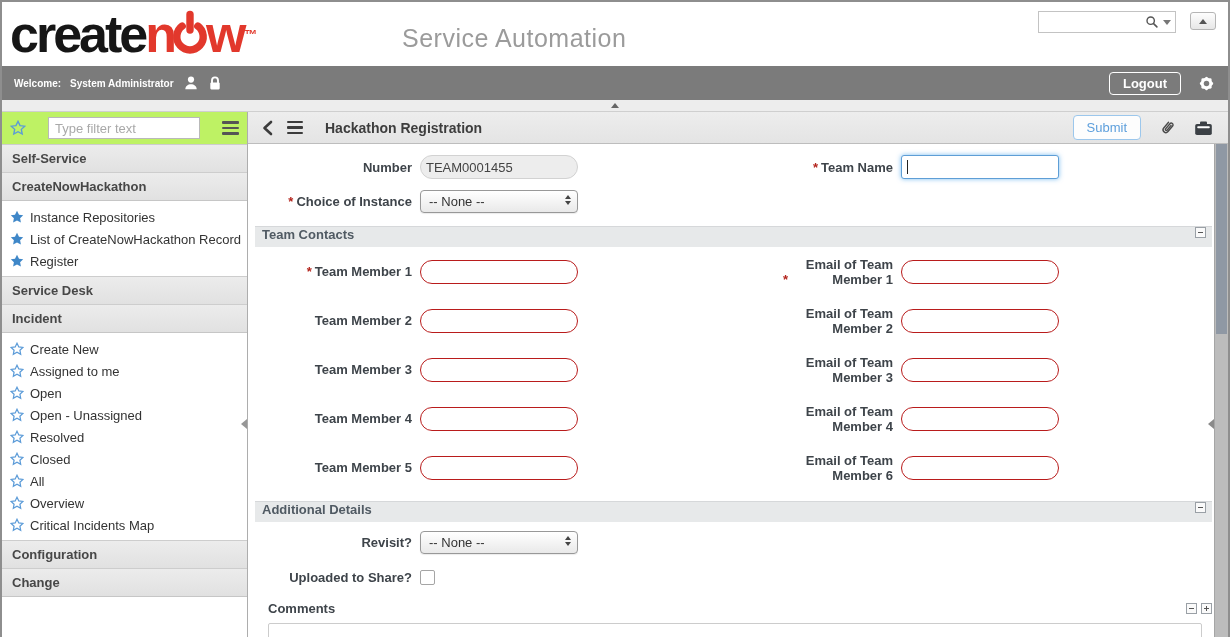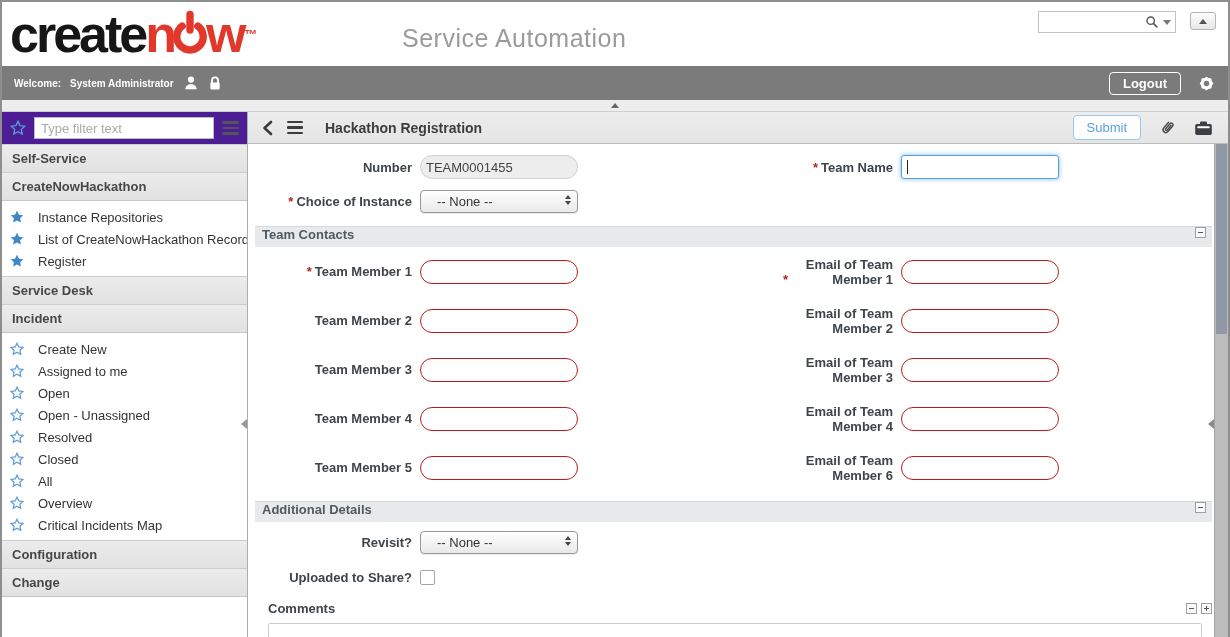--- a/index.html
+++ b/index.html
@@ -32,32 +32,32 @@
       font-size:13px;font-weight:bold;padding:3px 13px;font-family:inherit;cursor:pointer;}
   .gear-wrap{margin-left:16px;display:flex;align-items:center;cursor:pointer;}
 
   
   .collapse-strip{position:absolute;left:0;right:0;top:98px;height:11px;background:#ededed;border-bottom:1px solid #cfcfcf;
       display:flex;align-items:center;justify-content:center;}
 
   
   .sidebar{position:absolute;left:0;top:110px;width:246px;bottom:0;background:#fff;border-right:1px solid #adadad;
       box-sizing:border-box;overflow:hidden;}
-  .sb-filter{height:33px;background:#4c1d95;border-bottom:1px solid #c9c9c9;display:flex;align-items:center;
-      padding:0 8px;gap:8px;box-sizing:border-box;}
+  .sb-filter{height:33px;background:#bef264;border-bottom:1px solid #c9c9c9;display:flex;align-items:center;
+      padding:0 8px;gap:22px;box-sizing:border-box;}
   .filter-input{flex:1;min-width:0;height:22px;border:1px solid #b9b9b9;padding:0 6px;font-size:13px;color:#333;
       font-family:inherit;box-sizing:border-box;}
   .filter-input::placeholder{color:#a9a9a9;}
   .hamburger{display:flex;flex-direction:column;gap:3px;cursor:pointer;}
   .hamburger span{display:block;width:17px;height:2.5px;background:#555;border-radius:1px;}
   .sb-header{height:29px;background:linear-gradient(#ececec,#e1e1e1);border-top:1px solid #cdcdcd;border-bottom:1px solid #c6c6c6;
       margin-top:-1px;display:flex;align-items:center;padding:0 10px;font-size:13px;font-weight:bold;color:#474747;
       box-sizing:border-box;cursor:pointer;}
   .sb-items{padding:5px 0 5px;}
-  .sb-item{display:flex;align-items:center;gap:14px;height:22px;padding:0 8px;font-size:13px;color:#333;cursor:pointer;white-space:nowrap;}
+  .sb-item{display:flex;align-items:center;gap:6px;height:22px;padding:0 8px;font-size:13px;color:#333;cursor:pointer;white-space:nowrap;}
   .sb-item .star{display:flex;align-items:center;}
   .sb-collapse{position:absolute;left:239px;top:417px;width:0;height:0;
       border-top:5px solid transparent;border-bottom:5px solid transparent;border-right:6px solid #979797;cursor:pointer;z-index:3;}
 
   
   .content-header{position:absolute;left:246px;top:110px;right:0;height:32px;background:linear-gradient(#ededed,#e4e4e4);
       border-bottom:1px solid #bdbdbd;display:flex;align-items:center;padding:0 14px;box-sizing:border-box;}
   .back-chevron{display:flex;align-items:center;cursor:pointer;}
   .form-hamburger{display:flex;flex-direction:column;gap:3px;margin-left:14px;cursor:pointer;}
   .form-hamburger span{display:block;width:16px;height:2.5px;background:#3c3c3c;border-radius:1px;}
@@ -73,21 +73,21 @@
   .lbl2{width:323px;padding-right:8px;box-sizing:border-box;text-align:right;font-weight:bold;color:#3e444a;flex:none;}
   .email-lbl{display:inline-block;width:102px;text-align:right;line-height:15px;}
   .req{color:#b3241c;margin-right:3px;font-weight:bold;}
   .inp{width:158px;height:24px;border:1px solid #b91c1c;border-radius:12px;padding:0 5px;font-size:13px;color:#333;
       box-sizing:border-box;font-family:inherit;background:#fff;flex:none;}
   .inp.readonly{background:#ededed;border-color:#d2d2d2;color:#444;}
   .inp-wrap{position:relative;flex:none;}
   .inp.focused{border:1px solid #5e9ed6;outline:none;box-shadow:0 0 5px rgba(82,168,236,.75);border-radius:3px;}
   .caret{position:absolute;left:6px;top:5px;width:1px;height:14px;background:#222;}
   .sel{width:158px;height:23px;border:1px solid #989898;border-radius:4px;background:linear-gradient(#ffffff,#e9e9e9);
-      display:flex;align-items:center;padding-left:16px;position:relative;color:#333;box-sizing:border-box;
+      display:flex;align-items:center;padding-left:8px;position:relative;color:#333;box-sizing:border-box;
       box-shadow:0 1px 1px rgba(0,0,0,.08);cursor:pointer;flex:none;}
   .sel .arrows{position:absolute;right:6px;top:4px;display:flex;flex-direction:column;gap:2px;}
   .tri-u{width:0;height:0;border-left:3.5px solid transparent;border-right:3.5px solid transparent;border-bottom:4px solid #444;}
   .tri-d{width:0;height:0;border-left:3.5px solid transparent;border-right:3.5px solid transparent;border-top:4px solid #444;}
   .section-bar{height:21px;background:#e7e9ea;border-top:1px solid #d6d8da;display:flex;align-items:flex-start;
       margin-left:7px;margin-right:2px;padding:0 6px 0 7px;box-sizing:border-box;}
   .section-title{font-size:13px;font-weight:bold;color:#505a63;}
   .minus-box,.plus-box{width:11px;height:11px;border:1px solid #9aa0a6;background:#fafafa;box-sizing:border-box;
       position:relative;cursor:pointer;flex:none;}
   .minus-box::after{content:"";position:absolute;left:2px;right:2px;top:4px;height:1px;background:#555;}

